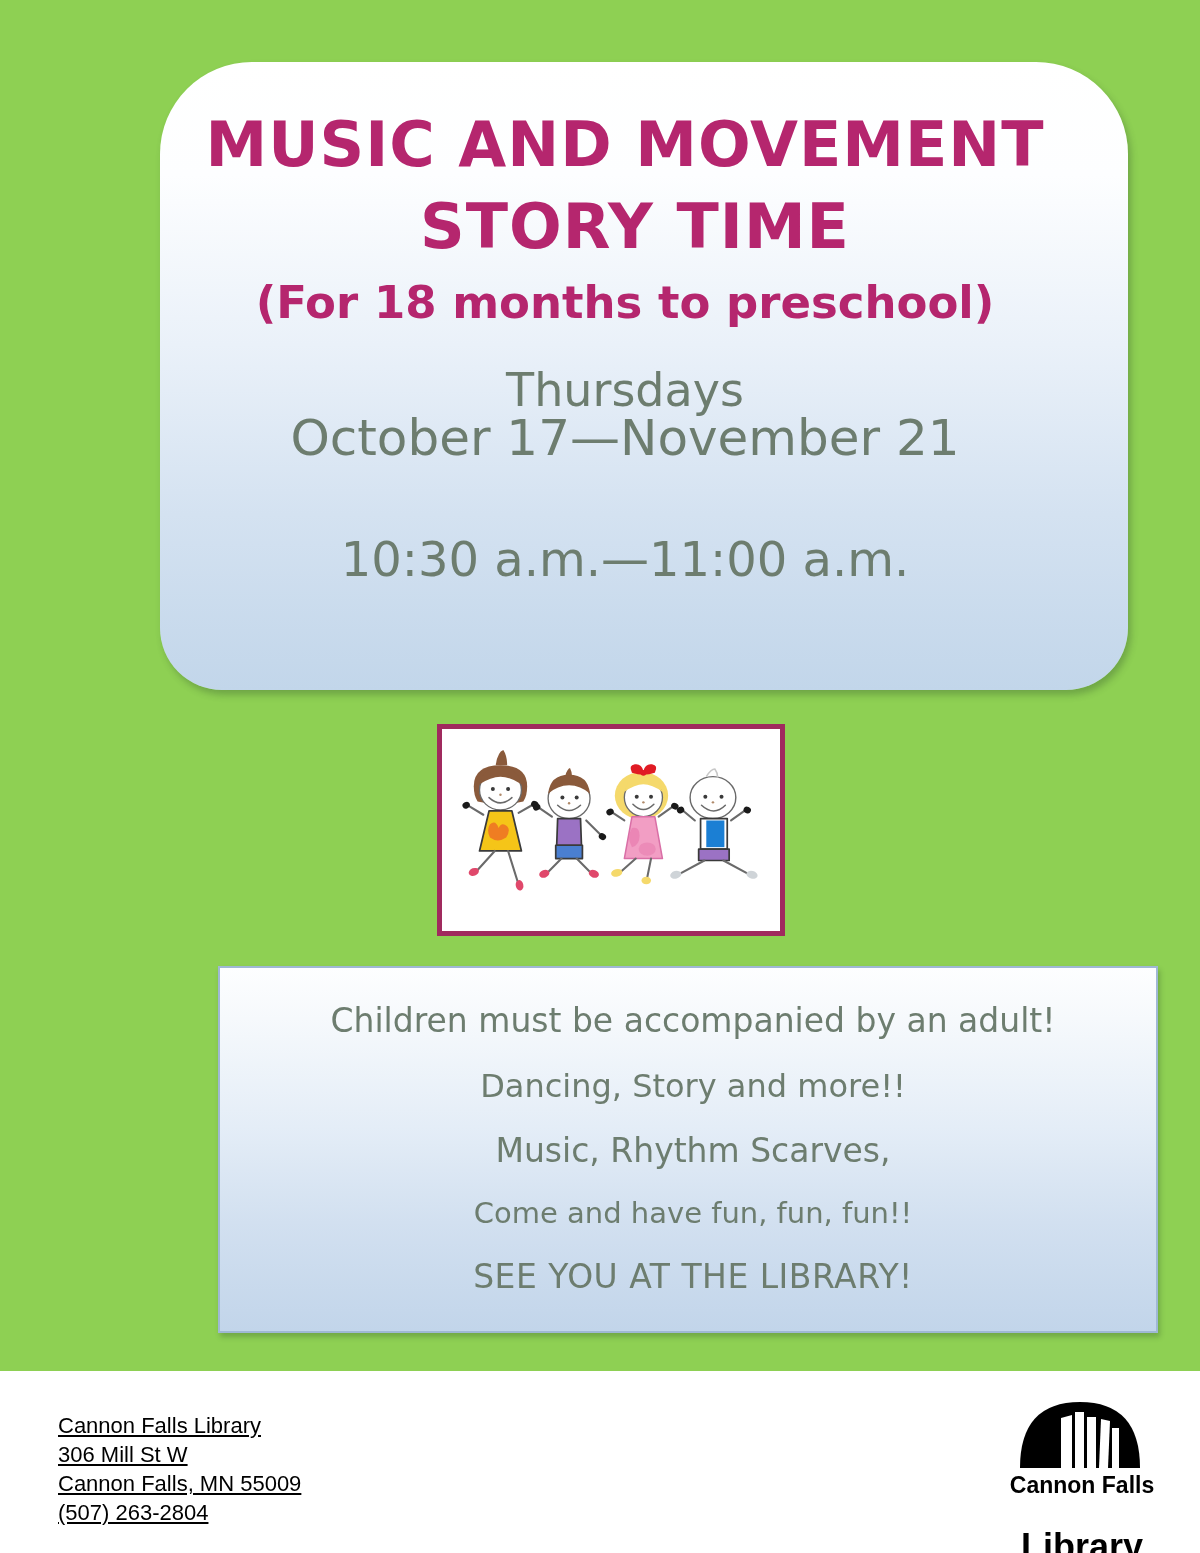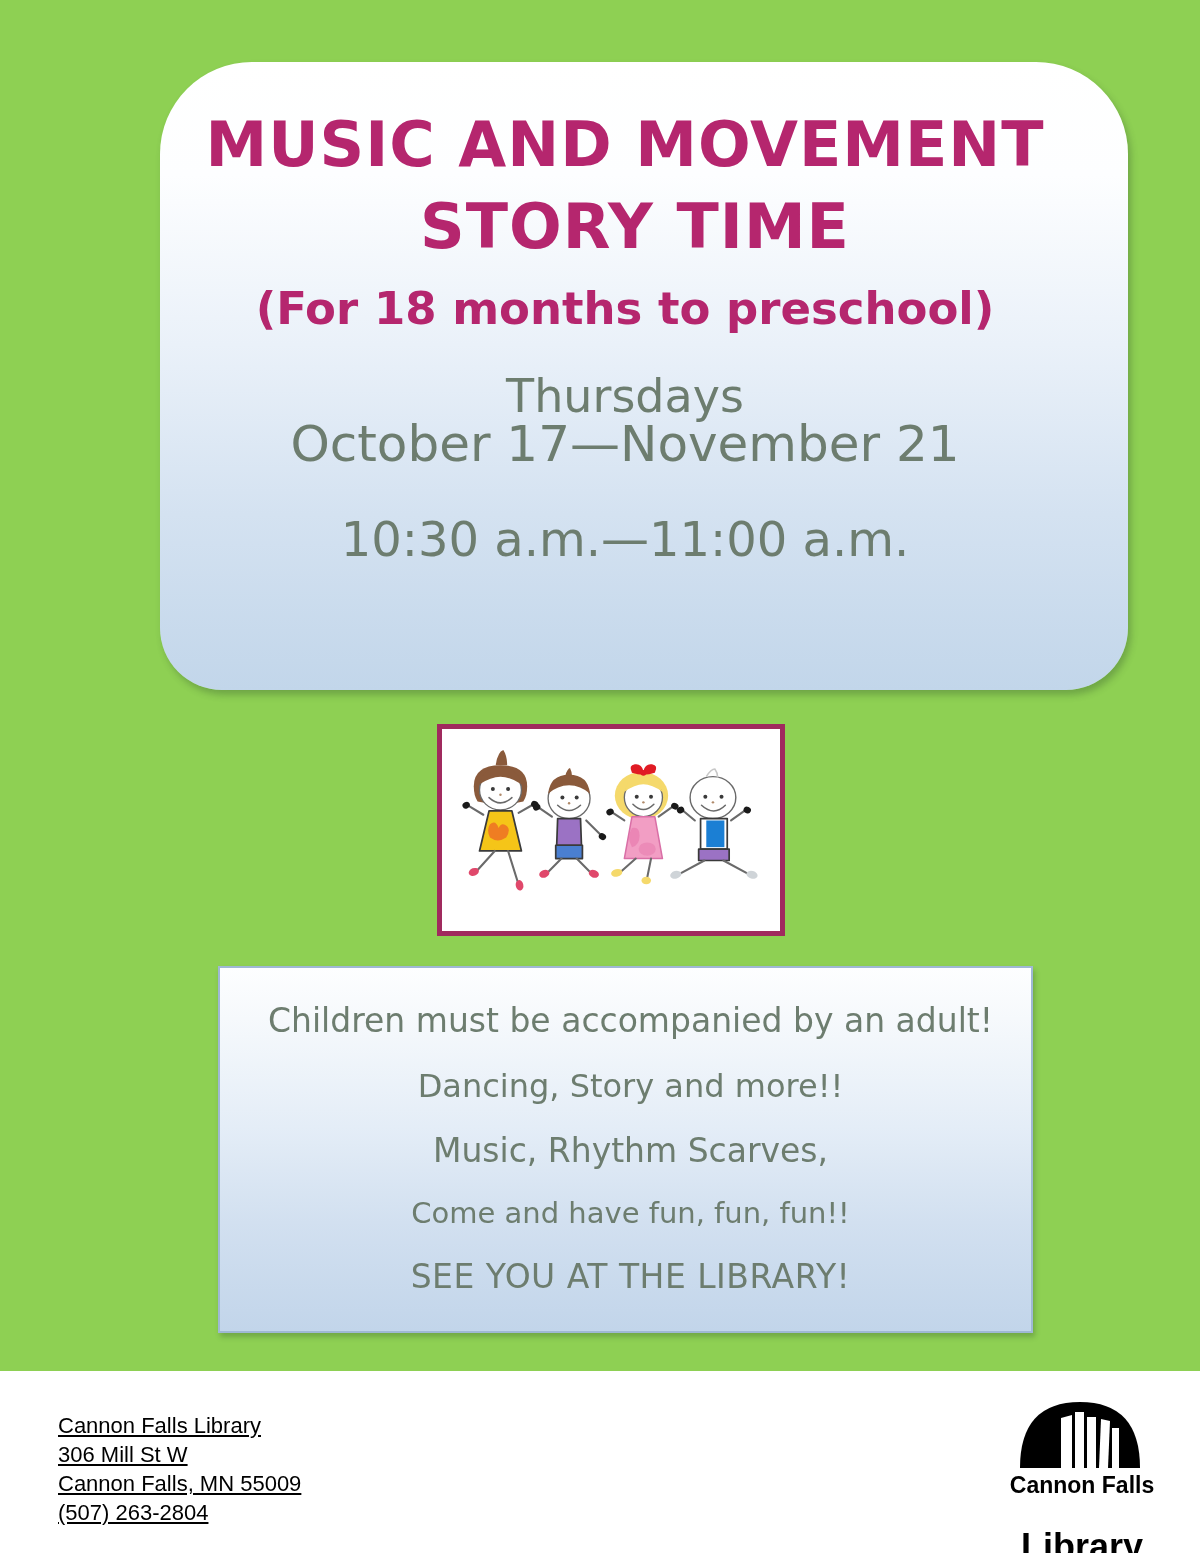--- a/index.html
+++ b/index.html
@@ -64,33 +64,33 @@
     letter-spacing: 1px;
   }
   .title-2 {
     font-size: 62px;
     margin-top: 20px;
     letter-spacing: 1px;
     padding-left: 20px;
   }
   .title-3 {
     font-size: 45px;
-    margin-top: 28px;
+    margin-top: 22px;
     font-weight: 700;
     letter-spacing: 0px;
   }
   .sched-line {
     color: #6d7d6f;
     font-family: "DejaVu Sans", sans-serif;
     font-weight: 400;
     line-height: 1.0;
   }
   .sched-1 { font-size: 46px; margin-top: 42px; }
   .sched-2 { font-size: 50px; }
-  .sched-3 { font-size: 48px; margin-top: 46px; text-align: center; }
+  .sched-3 { font-size: 48px; margin-top: 72px; text-align: center; }
 
   
   .art-frame {
     position: absolute;
     left: 437px;
     top: 724px;
     width: 348px;
     height: 212px;
     background: #ffffff;
     border: 5px solid #a02a5e;
@@ -101,21 +101,21 @@
     left: 0; top: 0;
     width: 100%;
     height: 100%;
   }
 
   
   .info-box {
     position: absolute;
     left: 218px;
     top: 966px;
-    width: 815px;
+    width: 940px;
     height: 367px;
     box-sizing: border-box;
     border: 2px solid #9fb8d4;
     background: linear-gradient(to bottom, #fdfeff 0%, #f6f9fc 14%, #e4edf7 44%, #d2e0f0 70%, #c2d5ea 100%);
     box-shadow: 2px 4px 5px rgba(40, 70, 40, 0.28);
     text-align: center;
     padding-left: 10px;
   }
   .info-line {
     color: #6d7d6f;

